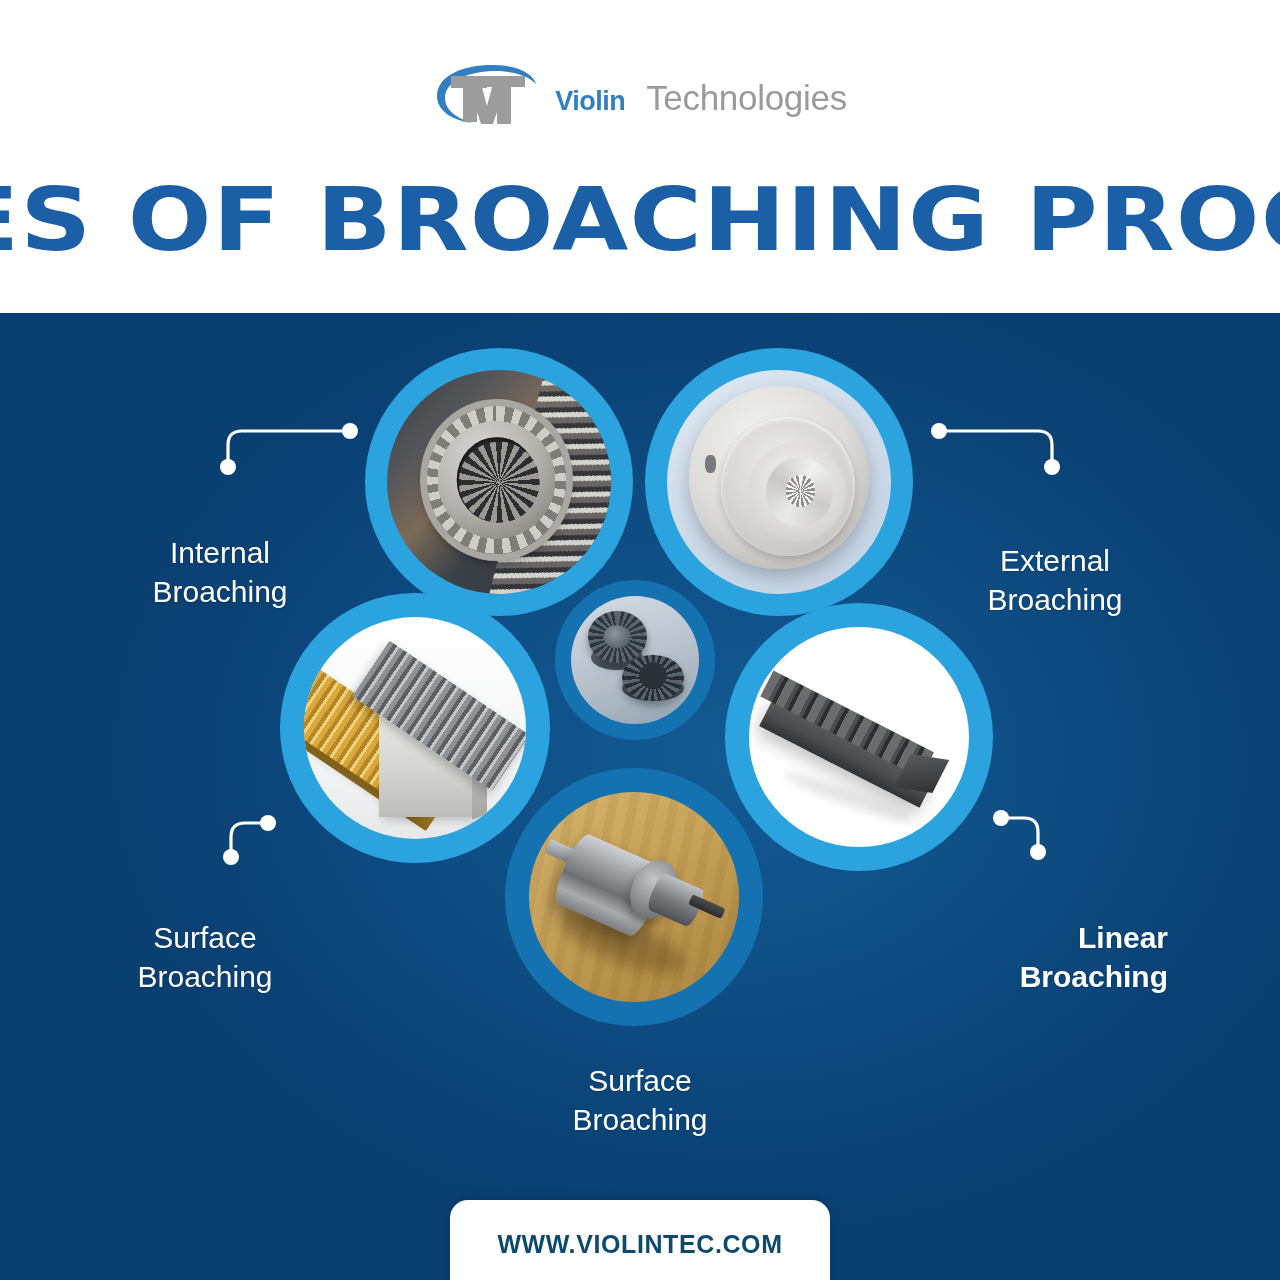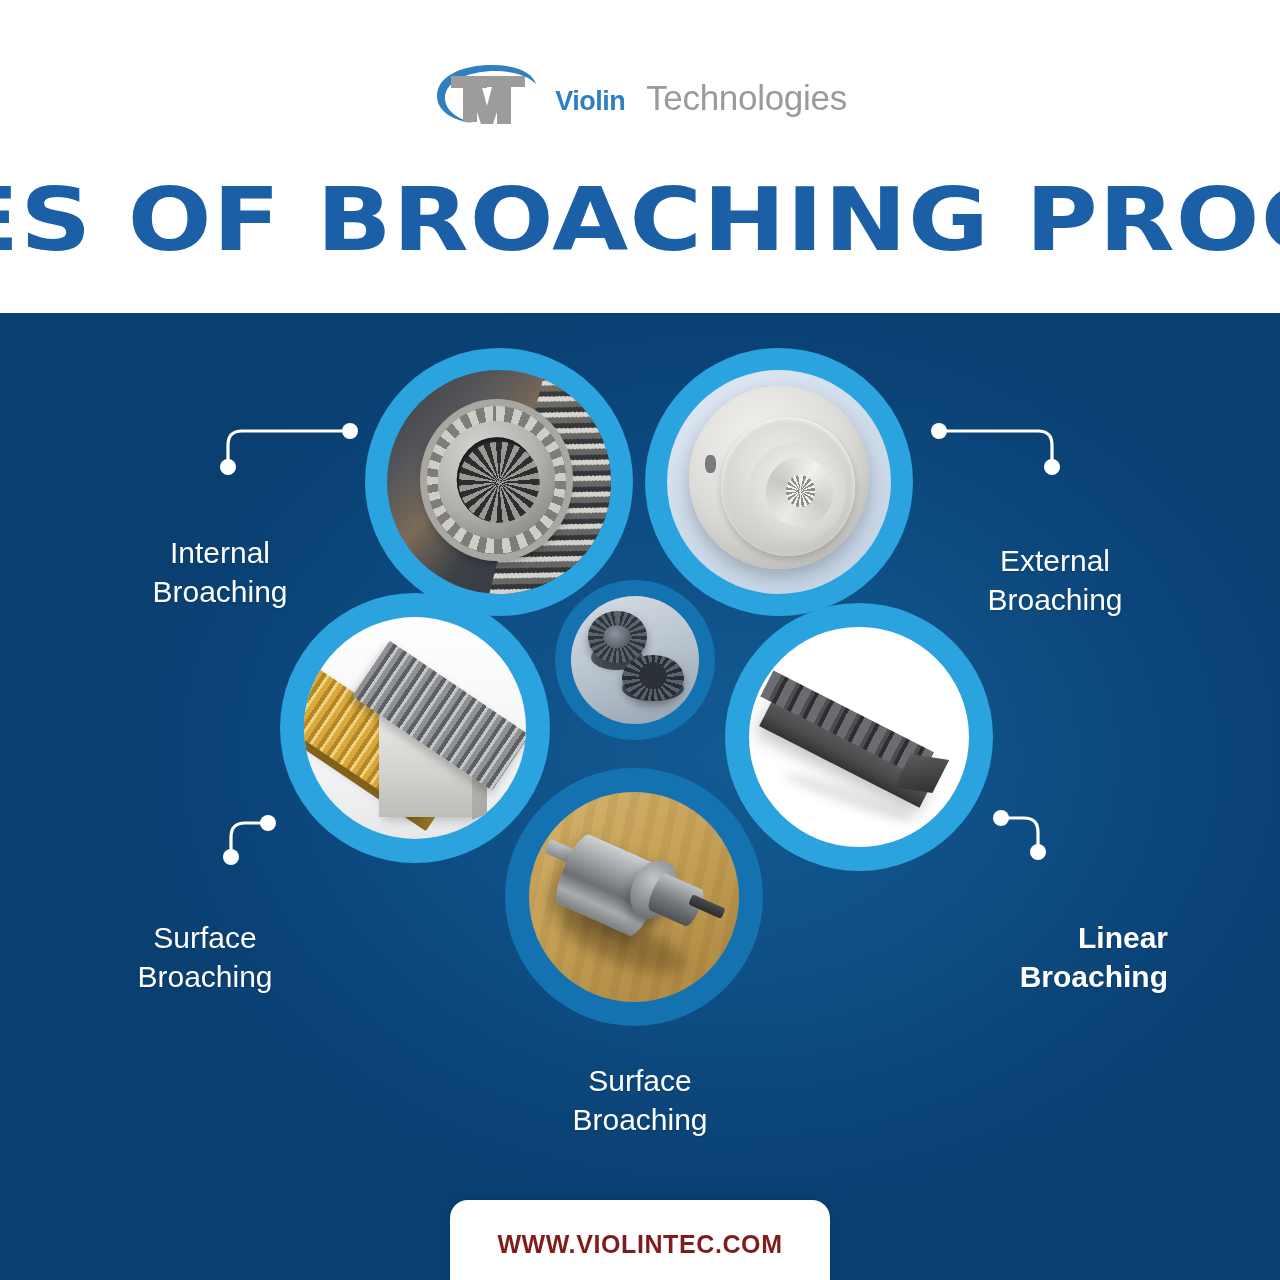--- a/index.html
+++ b/index.html
@@ -190,21 +190,21 @@
   .conn{position:absolute;}
   .conn svg{display:block;overflow:visible;}
 
   
   .footer-pill{
     position:absolute;left:450px;top:1200px;width:380px;height:88px;
     background:#ffffff;border-radius:18px 18px 0 0;
     display:flex;align-items:center;justify-content:center;
     box-shadow:0 -2px 8px rgba(0,0,0,.10);
   }
-  .footer-pill span{font-size:25px;font-weight:bold;color:#7f1d1d;letter-spacing:0.6px;}
+  .footer-pill span{font-size:25px;font-weight:bold;color:#0c4a6e;letter-spacing:0.6px;}
 </style>
 </head>
 <body>
 
 <div class="poster">
 
   <div class="header">
 
     <div class="logo">
       <div class="logo-mark">

